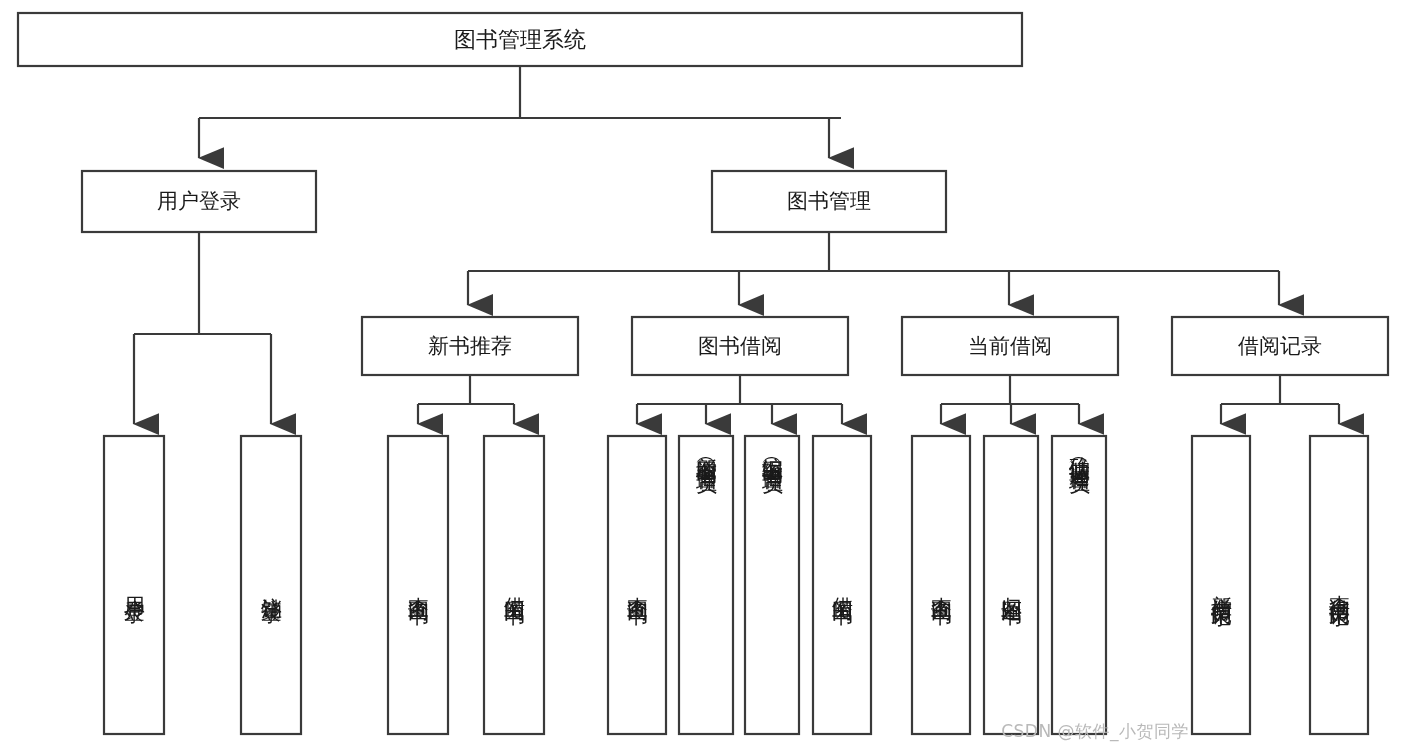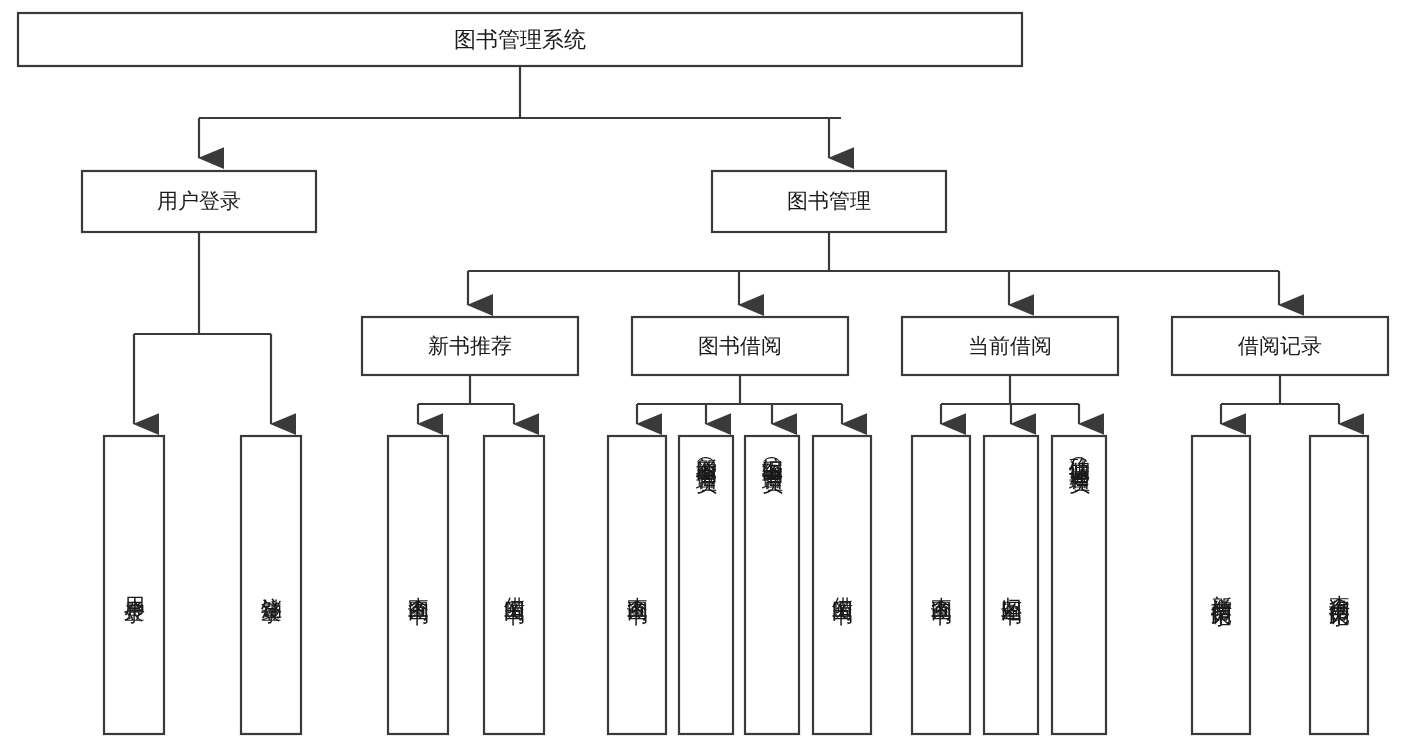--- a/index.html
+++ b/index.html
@@ -242,14 +242,15 @@
   <div class="vlabel top-aligned" style="left:745px; top:436px; width:54px; height:298px;">编辑图书（管理员）</div>
   <div class="vlabel" style="left:813px; top:436px; width:58px; height:298px;">借阅图书</div>
 
   <div class="vlabel" style="left:912px; top:436px; width:58px; height:298px;">查询图书</div>
   <div class="vlabel" style="left:984px; top:436px; width:54px; height:298px;">归还图书</div>
   <div class="vlabel top-aligned" style="left:1052px; top:436px; width:54px; height:298px;">确认归还（管理员）</div>
 
   <div class="vlabel" style="left:1192px; top:436px; width:58px; height:298px;">新增借阅记录</div>
   <div class="vlabel" style="left:1310px; top:436px; width:58px; height:298px;">查询借阅记录</div>
 
+  <div id="watermark">CSDN @软件_小贺同学</div>
 
 </div>
 
 </body></html>

